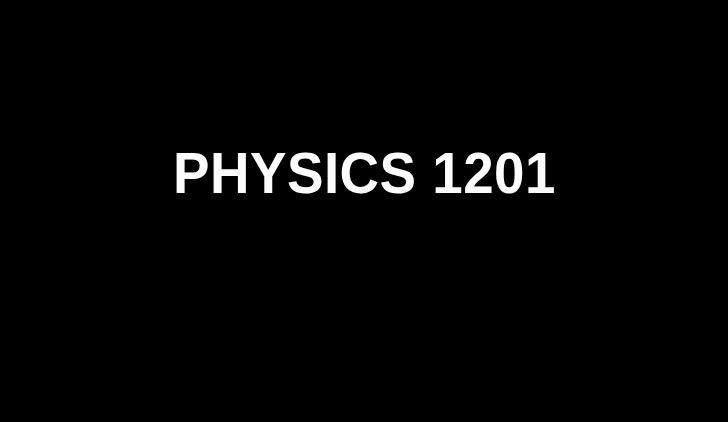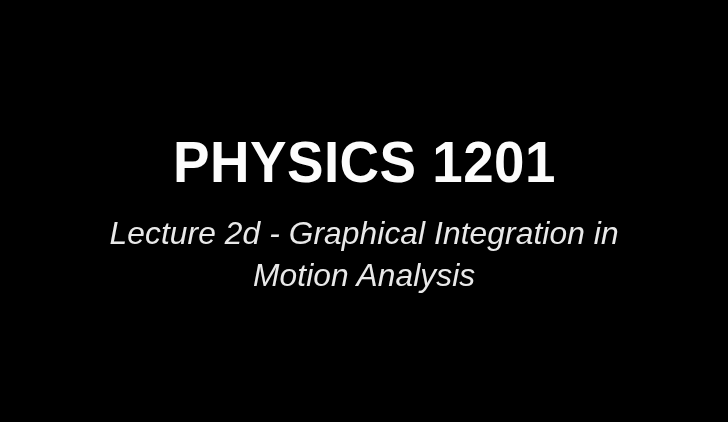--- a/index.html
+++ b/index.html
@@ -24,21 +24,21 @@
     height: 422px;
     background: #000000;
     box-sizing: border-box;
   }
 
   
   .title-block {
     position: absolute;
     left: 0;
     right: 0;
-    top: 133px;
+    top: 144px;
     display: flex;
     flex-direction: column;
     align-items: center;
     justify-content: flex-start;
     text-align: center;
   }
 
   .course-title {
     display: block;
     font-family: "Liberation Sans", "DejaVu Sans", sans-serif;
@@ -85,20 +85,16 @@
 </style>
 </head>
 <body>
 
 <div class="slide">
 
   <div class="title-block">
 
     <h1 class="course-title">PHYSICS 1201</h1>
 
-    <div class="subtitle-wrap">
-      <span class="subtitle-line lecture-subtitle">Lecture 2d - Graphical Integration in</span>
-      <span class="subtitle-line lecture-subtitle">Motion Analysis</span>
-    </div>
 
   </div>
 
 </div>
 
 </body></html>

